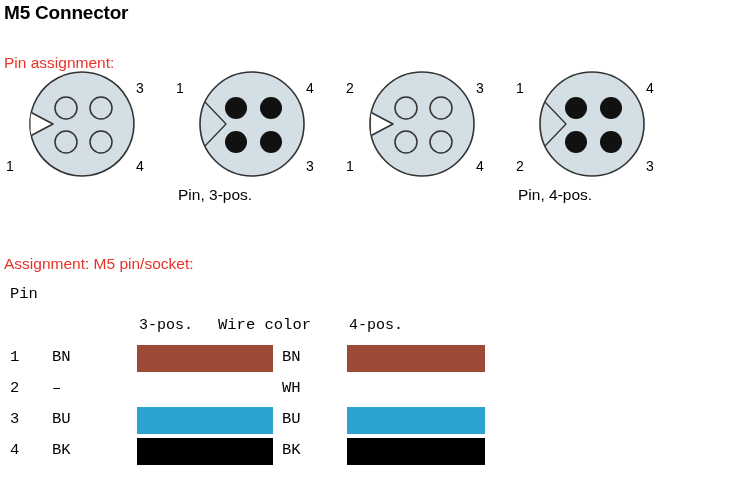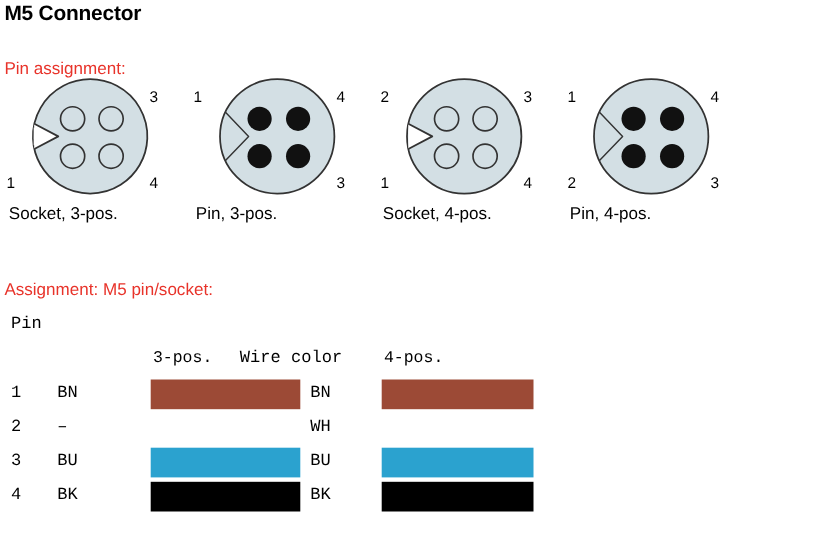--- a/index.html
+++ b/index.html
@@ -162,21 +162,20 @@
         <path d="M 9.2 44.5 L 31 56 L 9.2 67.5" fill="#ffffff" stroke="#333333" stroke-width="1.6" stroke-linejoin="round"></path>
         <circle cx="44" cy="40" r="11" fill="#d3dfe4" stroke="#333333" stroke-width="1.5"></circle>
         <circle cx="79" cy="40" r="11" fill="#d3dfe4" stroke="#333333" stroke-width="1.5"></circle>
         <circle cx="44" cy="74" r="11" fill="#d3dfe4" stroke="#333333" stroke-width="1.5"></circle>
         <circle cx="79" cy="74" r="11" fill="#d3dfe4" stroke="#333333" stroke-width="1.5"></circle>
       </svg>
     </div>
     <span class="corner-num" style="left:136px; top:12px;">3</span>
     <span class="corner-num" style="left:6px; top:90px;">1</span>
     <span class="corner-num" style="left:136px; top:90px;">4</span>
-    <div class="connector-caption">Socket, 3-pos.</div>
   </div>
 
   <div class="connector" style="left:170px;">
     <div class="svg-wrap">
       <svg width="120" height="112" viewBox="0 0 120 112">
         <circle cx="60" cy="56" r="52" fill="#d3dfe4" stroke="#333333" stroke-width="1.6"></circle>
         <path d="M 13 34 L 34 56 L 13 78" fill="none" stroke="#333333" stroke-width="1.3" stroke-linejoin="round"></path>
         <circle cx="44" cy="40" r="11" fill="#111111"></circle>
         <circle cx="79" cy="40" r="11" fill="#111111"></circle>
         <circle cx="44" cy="74" r="11" fill="#111111"></circle>
@@ -197,21 +196,20 @@
         <circle cx="44" cy="40" r="11" fill="#d3dfe4" stroke="#333333" stroke-width="1.5"></circle>
         <circle cx="79" cy="40" r="11" fill="#d3dfe4" stroke="#333333" stroke-width="1.5"></circle>
         <circle cx="44" cy="74" r="11" fill="#d3dfe4" stroke="#333333" stroke-width="1.5"></circle>
         <circle cx="79" cy="74" r="11" fill="#d3dfe4" stroke="#333333" stroke-width="1.5"></circle>
       </svg>
     </div>
     <span class="corner-num" style="left:6px; top:12px;">2</span>
     <span class="corner-num" style="left:136px; top:12px;">3</span>
     <span class="corner-num" style="left:6px; top:90px;">1</span>
     <span class="corner-num" style="left:136px; top:90px;">4</span>
-    <div class="connector-caption">Socket, 4-pos.</div>
   </div>
 
   <div class="connector" style="left:510px;">
     <div class="svg-wrap">
       <svg width="120" height="112" viewBox="0 0 120 112">
         <circle cx="60" cy="56" r="52" fill="#d3dfe4" stroke="#333333" stroke-width="1.6"></circle>
         <path d="M 13 34 L 34 56 L 13 78" fill="none" stroke="#333333" stroke-width="1.3" stroke-linejoin="round"></path>
         <circle cx="44" cy="40" r="11" fill="#111111"></circle>
         <circle cx="79" cy="40" r="11" fill="#111111"></circle>
         <circle cx="44" cy="74" r="11" fill="#111111"></circle>

